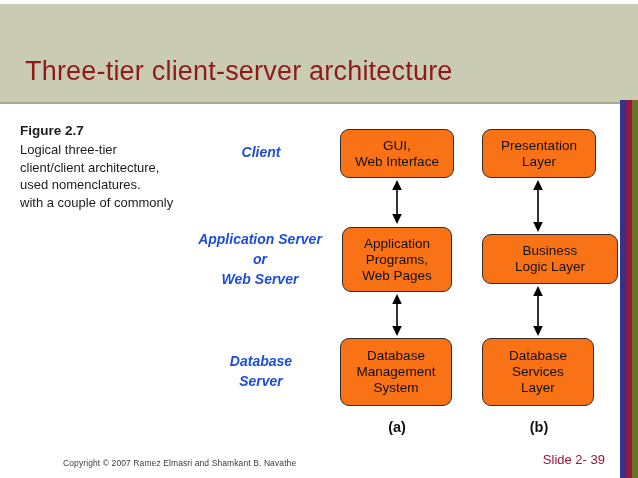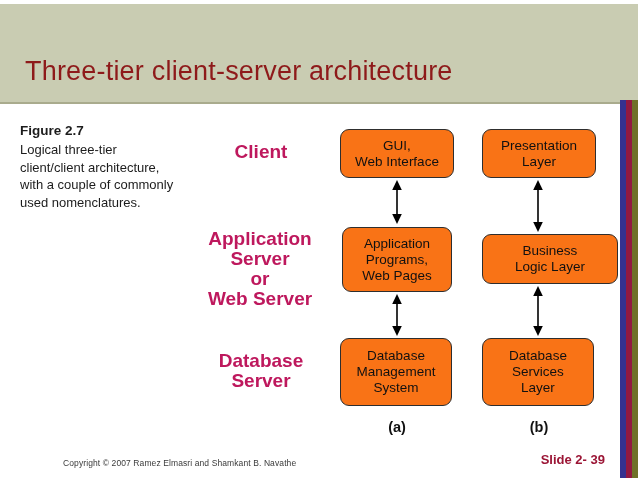--- a/index.html
+++ b/index.html
@@ -29,22 +29,22 @@
   .stripe { top: 100px; height: 378px; }
   .stripe-blue   { left: 620px; width: 6px; background: #35318f; }
   .stripe-maroon { left: 626px; width: 6px; background: #921940; }
   .stripe-olive  { left: 632px; width: 6px; background: #6f7128; }
 
   .figure-caption { left: 20px; top: 123px; width: 190px; color: #1c1c1c; }
   .figure-caption .cap-title { font-size: 13.5px; font-weight: 700; margin-bottom: 3px; }
   .figure-caption .cap-line  { font-size: 13px; line-height: 17.5px; }
 
   .row-label {
-    font-weight: 700; font-size: 19px; color: #be185d;
-    text-align: center; white-space: pre-line; line-height: 20px;
+    font-weight: 700; font-size: 14px; color: #1d4ed8;
+    text-align: center; white-space: pre-line; line-height: 20px; font-style: italic;
   }
   .lbl-client     { left: 200px; top: 142px; width: 122px; }
   .lbl-app-server { left: 183px; top: 229px; width: 154px; }
   .lbl-db-server  { left: 200px; top: 351px; width: 122px; }
 
   .diagram-box {
     background: #f97316;
     border: 1.5px solid #2e2e2e;
     border-radius: 9px;
     display: flex; align-items: center; justify-content: center;
@@ -70,41 +70,41 @@
   }
   .letter-a { left: 340px; top: 419px; width: 114px; }
   .letter-b { left: 482px; top: 419px; width: 114px; }
 
   .footer-copyright {
     left: 63px; top: 458px; width: 320px;
     font-size: 8.5px; color: #3a3a3a; letter-spacing: 0.1px;
   }
   .slide-number {
     left: 520px; top: 452px; width: 85px;
-    font-size: 13px; font-weight: 700; color: #9b1535;
+    font-size: 13px; font-weight: 400; color: #9b1535;
     text-align: right;
   }
 </style>
 </head>
 <body>
 
 <div class="abs header-band">
   <div class="abs slide-title">Three-tier client-server architecture</div>
 </div>
 
 <div class="abs stripe stripe-blue"></div>
 <div class="abs stripe stripe-maroon"></div>
 <div class="abs stripe stripe-olive"></div>
 
 <div class="abs figure-caption">
   <div class="cap-title">Figure 2.7</div>
   <div class="cap-line">Logical three-tier</div>
   <div class="cap-line">client/client architecture,</div>
+  <div class="cap-line">used nomenclatures.</div>
   <div class="cap-line">with a couple of commonly</div>
-  <div class="cap-line">used nomenclatures.</div>
 </div>
 
 <div class="abs row-label lbl-client">Client</div>
 <div class="abs row-label lbl-app-server">Application Server
 or
 Web Server</div>
 <div class="abs row-label lbl-db-server">Database
 Server</div>
 
 <div class="abs diagram-box box-a1">GUI,

